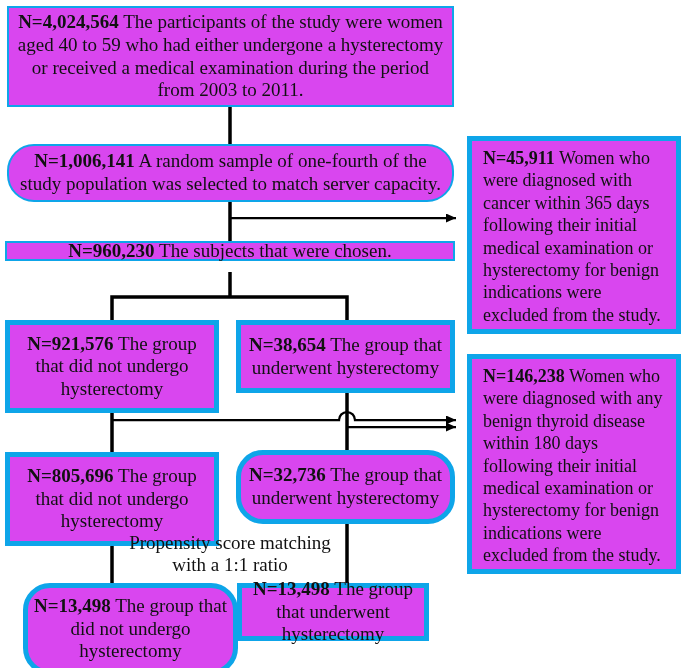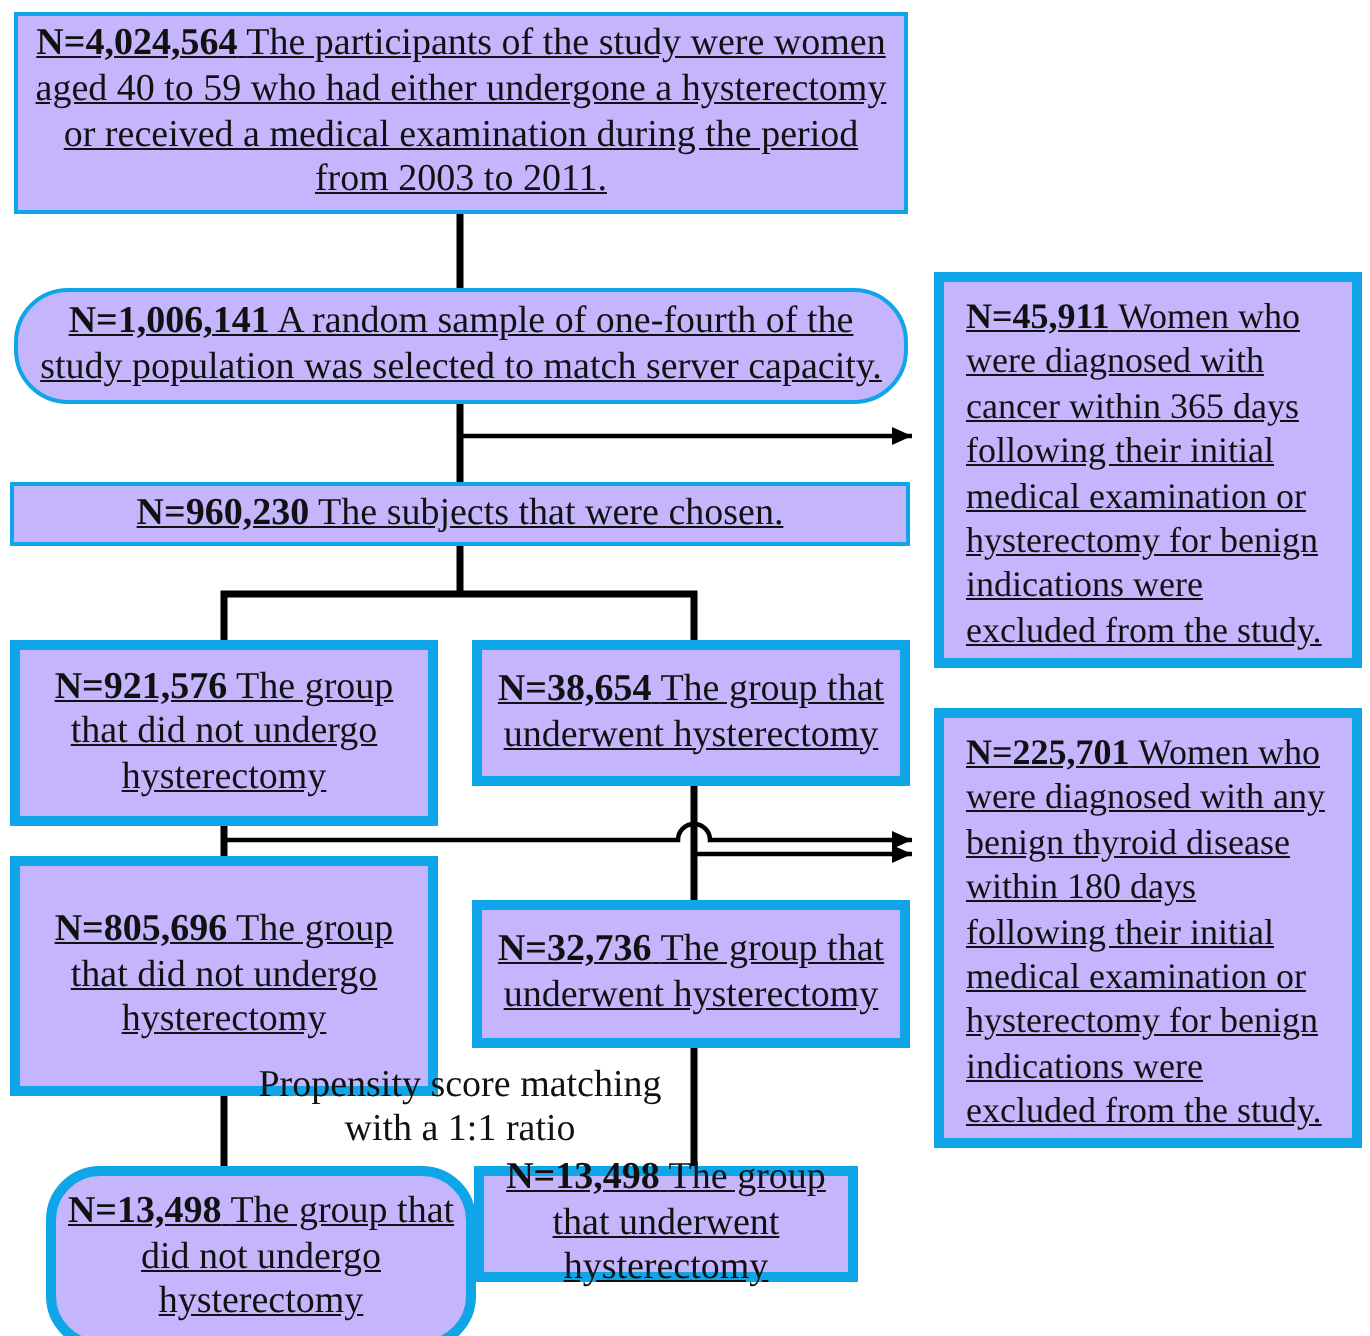--- a/index.html
+++ b/index.html
@@ -19,26 +19,25 @@
   #connectors {
     position: absolute;
     left: 0;
     top: 0;
     width: 685px;
     height: 668px;
   }
   .box {
     position: absolute;
     box-sizing: border-box;
-    background: #c4b5fd;
+    background: #d946ef;
     border: 5px solid #0ea5e9;
     display: flex;
     align-items: center;
     justify-content: center;
-    text-decoration: underline;
   }
   .box.thin {
     border-width: 2.5px;
   }
   .box .bt {
     margin: 0;
     text-align: center;
     font-size: 19px;
     line-height: 22.6px;
     padding: 2px 4px;
@@ -101,41 +100,41 @@
   <div class="box thin" style="left:7px; top:6px; width:447px; height:101px;">
     <p class="bt"><b>N=4,024,564</b>
       <span>The participants of the study were women aged 40 to 59 who had either undergone a hysterectomy or received a medical examination during the period from 2003 to 2011.</span></p>
   </div>
 
   <div class="box thin" style="left:7px; top:144px; width:447px; height:58px;border-radius:27px;">
     <p class="bt"><b>N=1,006,141</b>
       <span>A random sample of one-fourth of the study population was selected to match server capacity.</span></p>
   </div>
 
-  <div class="box thin" style="left:5px; top:241px; width:450px; height:32px;">
+  <div class="box thin" style="left:5px; top:241px; width:450px; height:20px;">
     <p class="bt"><b>N=960,230</b>
       <span>The subjects that were chosen.</span></p>
   </div>
 
   <div class="box" style="left:5px; top:320px; width:214px; height:93px;">
     <p class="bt"><b>N=921,576</b>
       <span>The group that did not undergo hysterectomy</span></p>
   </div>
 
   <div class="box" style="left:236px; top:320px; width:219px; height:73px;">
     <p class="bt"><b>N=38,654</b>
       <span>The group that underwent hysterectomy</span></p>
   </div>
 
-  <div class="box" style="left:5px; top:428px; width:214px; height:120px;">
+  <div class="box" style="left:5px; top:452px; width:214px; height:94px;">
     <p class="bt"><b>N=805,696</b>
       <span>The group that did not undergo hysterectomy</span></p>
   </div>
 
-  <div class="box" style="left:236px; top:450px; width:219px; height:74px;">
+  <div class="box" style="left:236px; top:450px; width:219px; height:74px;border-radius:27px;">
     <p class="bt"><b>N=32,736</b>
       <span>The group that underwent hysterectomy</span></p>
   </div>
 
   <div class="float-label" style="left:118px; top:532px; width:224px;">Propensity score matching with a 1:1 ratio</div>
 
   <div class="box" style="left:23px; top:583px; width:215px; height:92px;border-radius:27px;">
     <p class="bt"><b>N=13,498</b>
       <span>The group that did not undergo hysterectomy</span></p>
   </div>
@@ -144,17 +143,17 @@
     <p class="bt"><b>N=13,498</b>
       <span>The group that underwent hysterectomy</span></p>
   </div>
 
   <div class="box excl" style="left:467px; top:120px; width:214px; height:198px;margin-top:16px;">
     <p class="bt"><b>N=45,911</b>
       <span>Women who were diagnosed with cancer within 365 days following their initial medical examination or hysterectomy for benign indications were excluded from the study.</span></p>
   </div>
 
   <div class="box excl" style="left:467px; top:354px; width:214px; height:220px;">
-    <p class="bt"><b>N=225,701</b>
+    <p class="bt"><b>N=146,238</b>
       <span>Women who were diagnosed with any benign thyroid disease within 180 days following their initial medical examination or hysterectomy for benign indications were excluded from the study.</span></p>
   </div>
 
 </div>
 
 </body></html>

